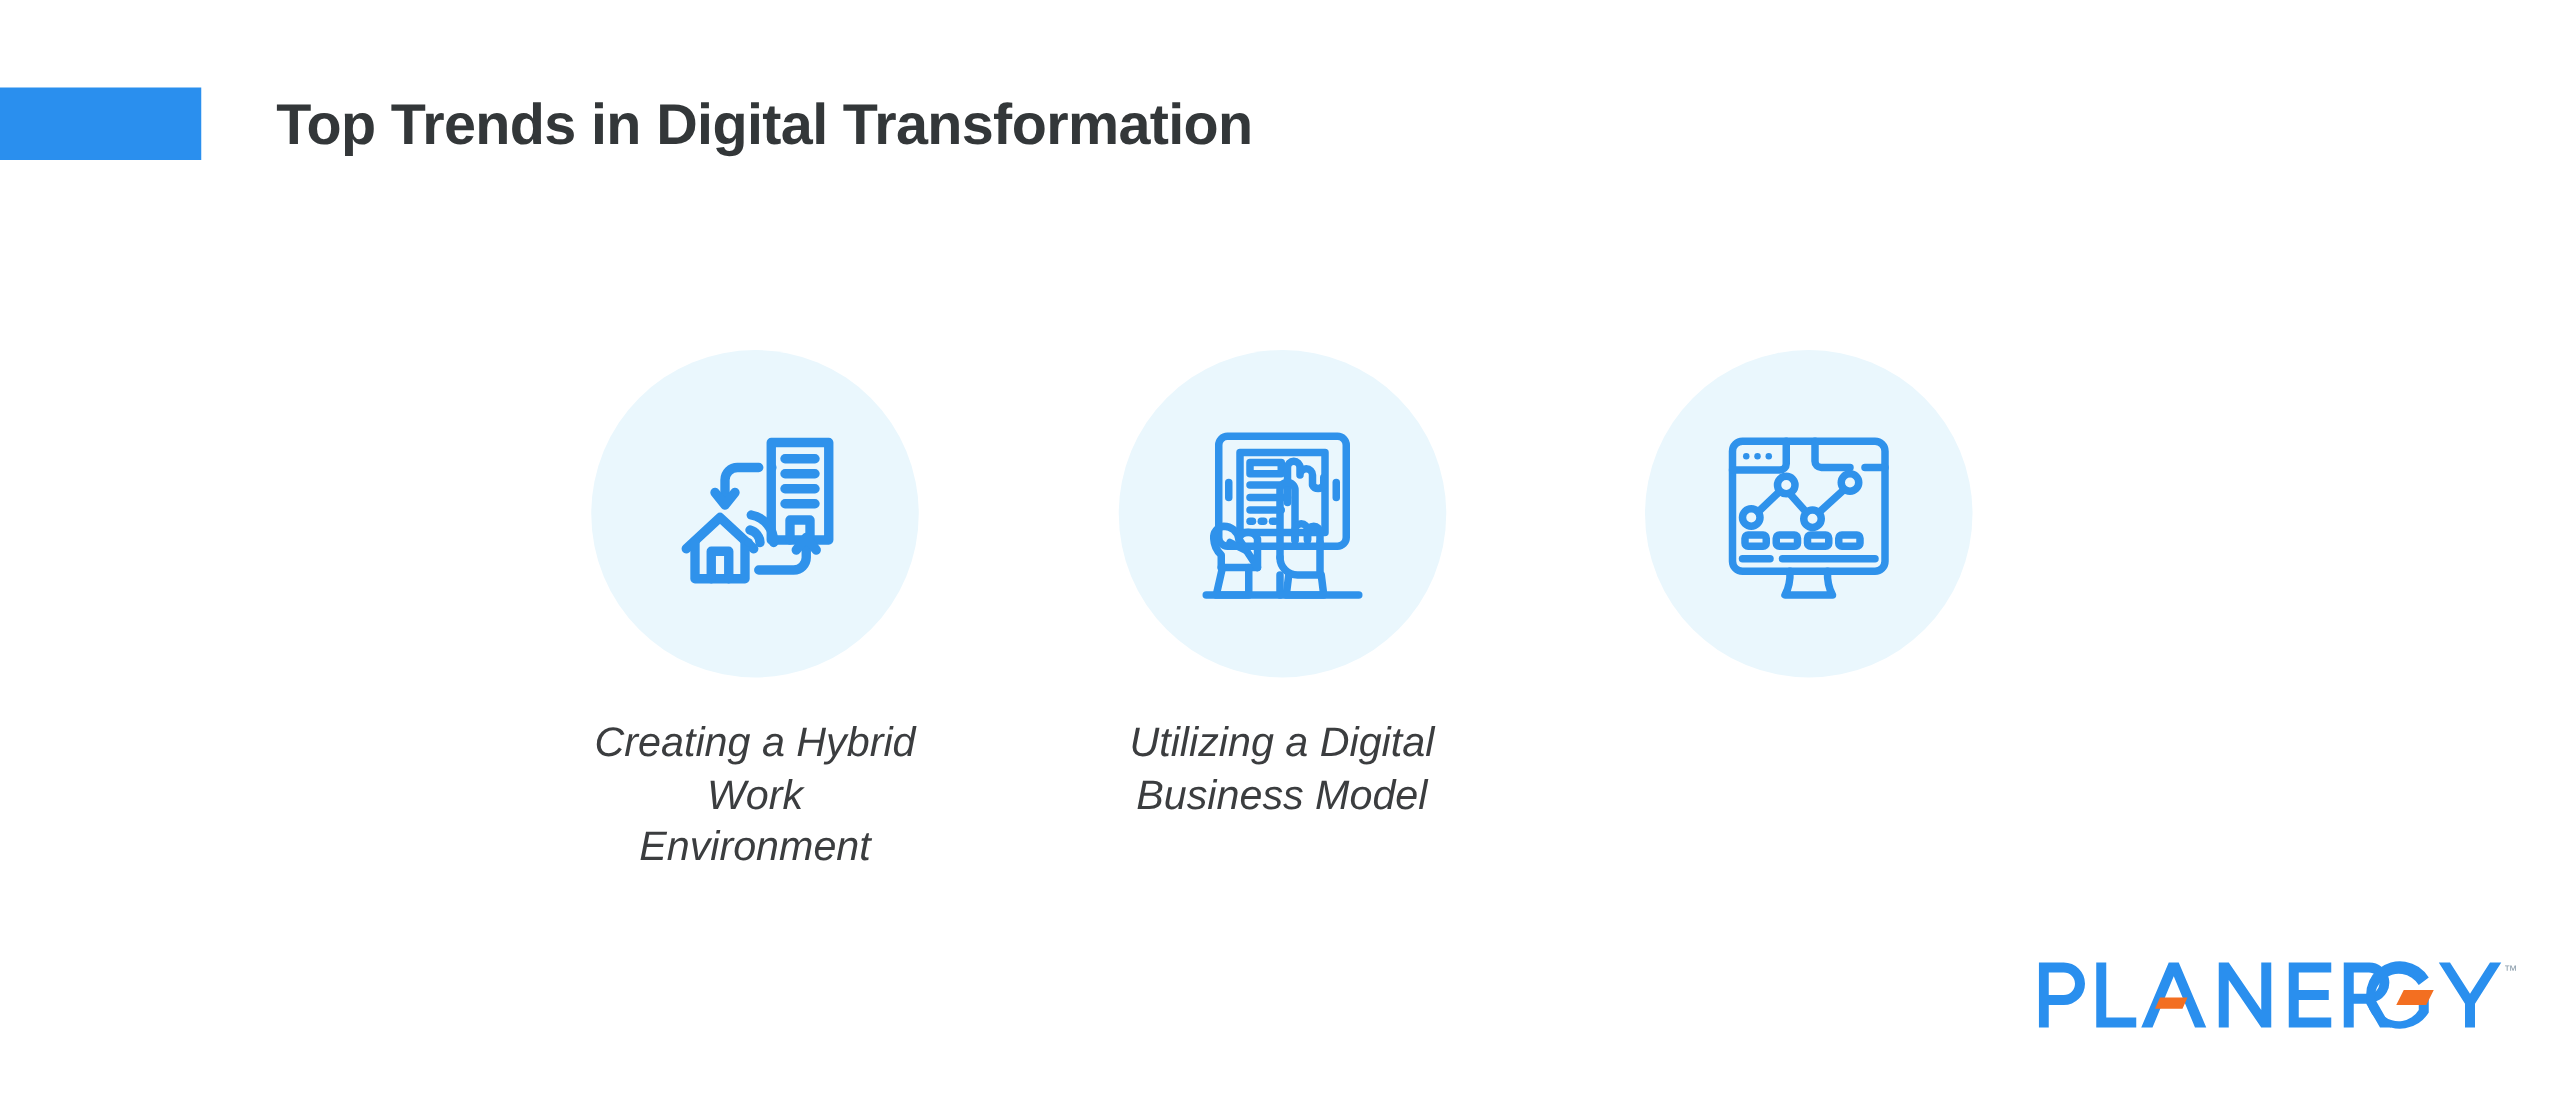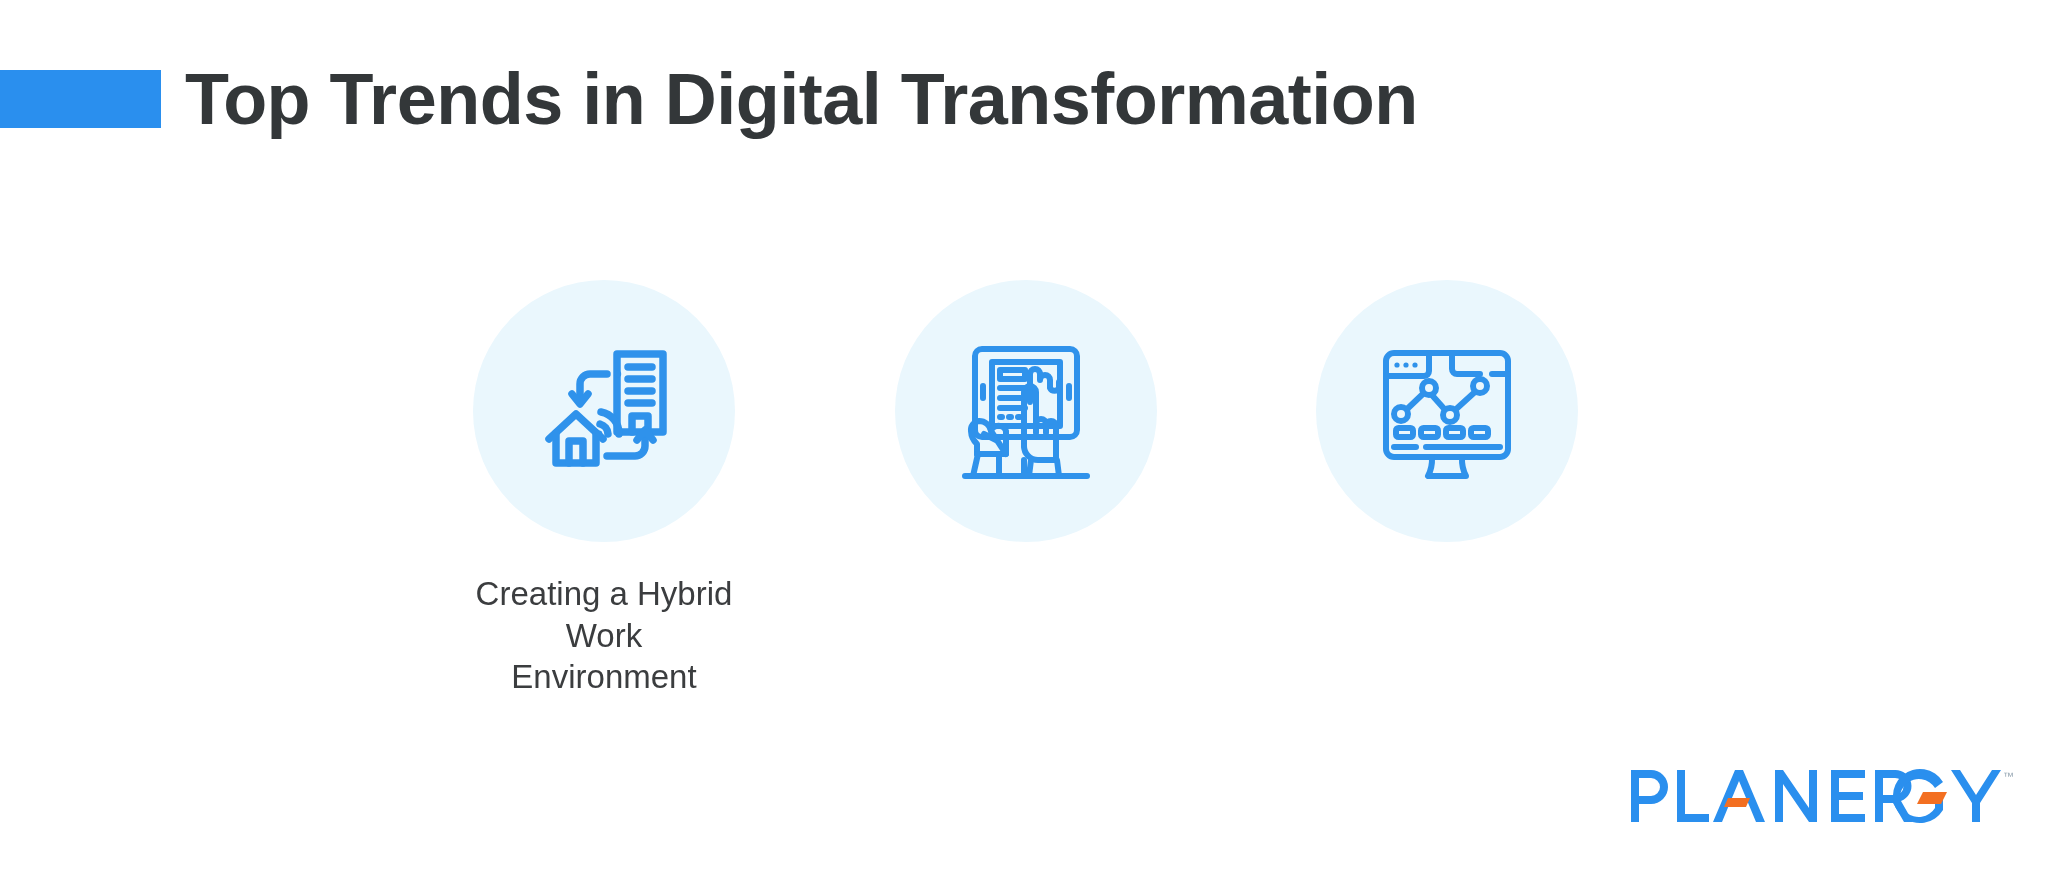--- a/index.html
+++ b/index.html
@@ -32,22 +32,22 @@
     display: flex;
     align-items: center;
   }
   .accent-bar {
     width: 161px;
     height: 58px;
     background: #2A8FEE;
     flex: 0 0 auto;
   }
   .title {
-    margin-left: 24px;
-    font-size: 72px;
+    margin-left: 60px;
+    font-size: 46px;
     font-weight: 700;
     letter-spacing: -0.5px;
     color: #333739;
     white-space: nowrap;
     line-height: 1;
     text-align: right;
   }
 
   
   .cards {
@@ -79,20 +79,21 @@
     display: block;
   }
   .card-label {
     margin-top: 31px;
     font-size: 33px;
     line-height: 1.26;
     color: #3B3D3F;
     text-align: center;
     white-space: pre-line;
     font-weight: 400;
+    font-style: italic;
   }
 
   
   .logo {
     position: absolute;
     left: 1631px;
     top: 766px;
     display: flex;
     align-items: flex-start;
   }
@@ -178,20 +179,22 @@
             <path d="M95 96 L95 90 a5 5 0 0 1 10 0 L105 98" fill="none"></path>
             <path d="M73 110 a14 14 0 0 0 14 14 L105 124 L105 98" fill="none"></path>
             <path d="M73 124 L73 140" fill="none"></path>
 
             <path d="M80 124 L78 140 L108 140 L106 124" fill="none"></path>
 
             <line x1="14" y1="140" x2="136" y2="140"></line>
           </svg>
         </span>
       </div>
+      <div class="card-label">Utilizing a Digital
+Business Model</div>
     </div>
 
     <div class="card">
       <div class="icon-circle">
         <span>
           <svg width="150" height="150" viewBox="0 0 150 150" fill="none" stroke="#2F92EB" stroke-width="6" stroke-linecap="round" stroke-linejoin="round">
 
             <rect x="14" y="17" width="122" height="104" rx="8" fill="none"></rect>
 
             <path d="M14 40 L52 40 a5 5 0 0 0 5 -5 L57 17" fill="none"></path>

